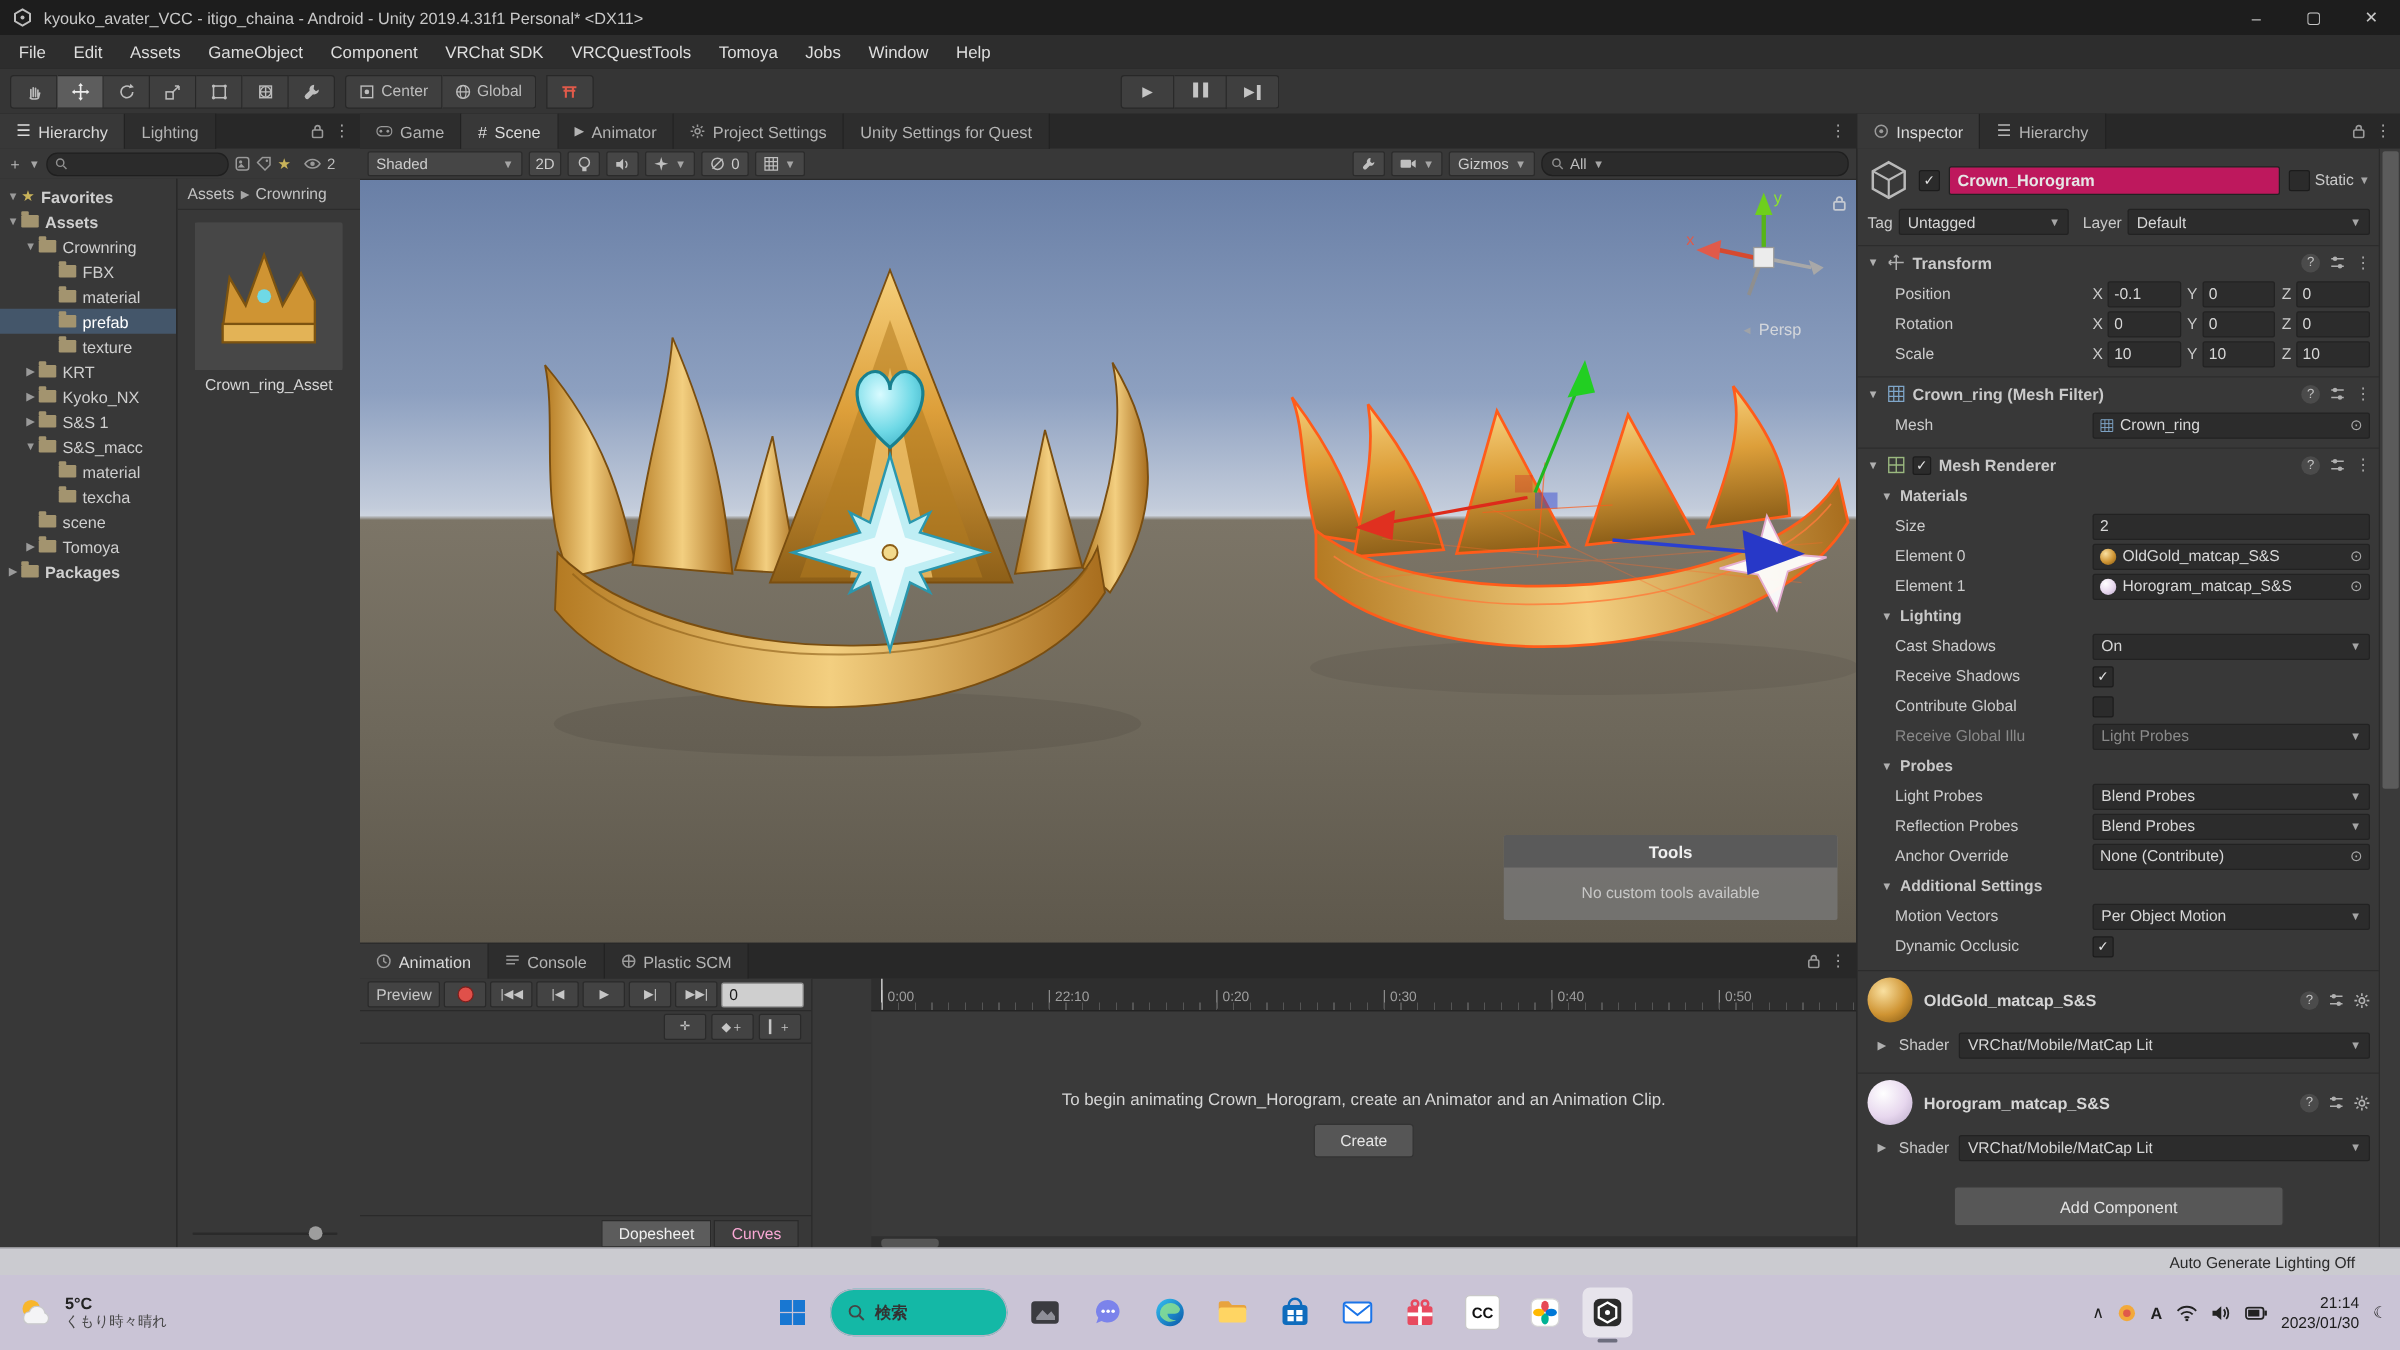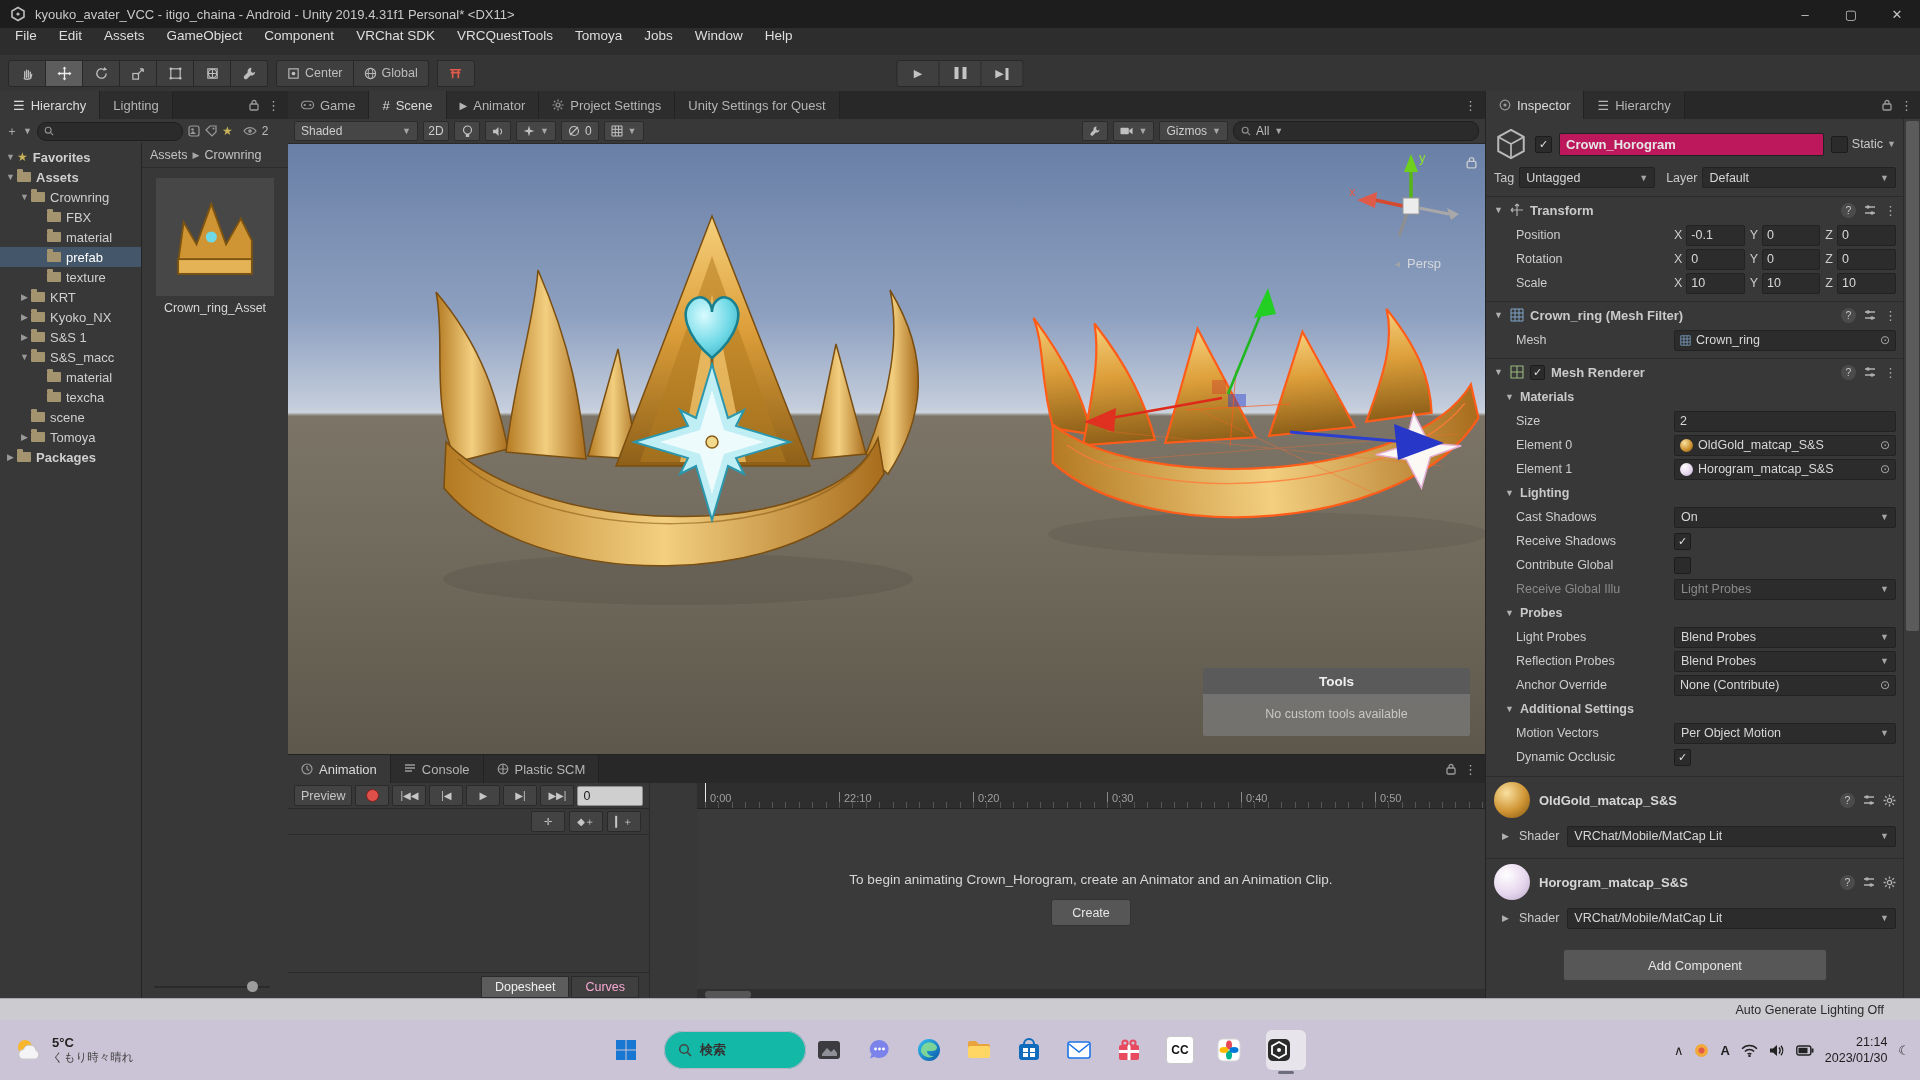--- a/index.html
+++ b/index.html
@@ -6,21 +6,21 @@
   body{width:1920px;height:1080px;position:relative;overflow:hidden;background:#383838;
        font-family:"Liberation Sans","DejaVu Sans",sans-serif;color:#d2d2d2;}
   .app{position:absolute;inset:0;}
   svg{display:block;}
   
   .titlebar{position:absolute;left:0;top:0;right:0;height:28px;background:#1d1d1d;display:flex;align-items:center;padding-left:10px;font-size:13px;color:#c9c9c9;}
   .app-ico{width:16px;height:16px;margin-right:9px;flex:none;}
   .win-btns{margin-left:auto;display:flex;height:100%;}
   .win-btn{width:46px;display:flex;align-items:center;justify-content:center;color:#c6c6c6;font-size:13px;}
   
-  .menubar{position:absolute;left:0;top:28px;right:0;height:27px;background:#2d2d2d;border-bottom:1px solid #232323;display:flex;align-items:flex-start;font-size:13.5px;color:#dedede;padding-left:4px;}
+  .menubar{position:absolute;left:0;top:28px;right:0;height:27px;background:#2d2d2d;border-bottom:1px solid #232323;display:flex;align-items:center;font-size:13.5px;color:#dedede;padding-left:4px;}
   .menu-item{padding:0 11px;display:flex;align-items:center;}
   
   .toolbar{position:absolute;left:0;top:55px;right:0;height:36px;background:#353535;border-bottom:1px solid #232323;display:flex;align-items:center;}
   .tool-seg{display:flex;margin-left:8px;}
   .tbtn{min-width:36px;height:25px;background:#3f3f3f;border:1px solid #282828;border-left:none;display:flex;align-items:center;justify-content:center;color:#bdbdbd;gap:5px;font-size:12.5px;}
   .tool-seg .tbtn:first-child{border-left:1px solid #282828;border-radius:3px 0 0 3px;}
   .tool-seg .tbtn:last-child{border-radius:0 3px 3px 0;}
   .tbtn.active{background:#5d5d5d;color:#f2f2f2;}
   .tbtn.labeled{padding:0 10px;}
   .playback{position:absolute;left:50%;top:5px;transform:translateX(-50%);display:flex;}
@@ -137,21 +137,21 @@
   .mat-name{font-weight:bold;font-size:13px;color:#d6d6d6;flex:1;}
   .mat-row{display:flex;align-items:center;height:26px;padding:0 8px 2px 14px;gap:8px;font-size:12.5px;color:#c9c9c9;}
   .add-comp{width:262px;height:30px;margin:16px auto 0;background:#575757;border:1px solid #3a3a3a;border-radius:3px;color:#e4e4e4;font-size:13px;display:flex;align-items:center;justify-content:center;}
   
   .statusbar{position:absolute;left:0;right:0;top:998px;height:22px;background:#cbcbd0;border-top:1px solid #a8a8ae;display:flex;align-items:center;justify-content:flex-end;padding-right:36px;font-size:12.5px;color:#2a2a2a;}
   .taskbar{position:absolute;left:0;top:1020px;right:0;height:60px;background:#cac4d6;display:flex;align-items:center;}
   .weather{display:flex;align-items:center;gap:8px;padding-left:14px;color:#222;}
   .wt1{font-size:13px;font-weight:bold;}
   .wt2{font-size:11.5px;color:#444;}
   .tb-center{position:absolute;left:50%;transform:translateX(-50%);display:flex;align-items:center;gap:10px;height:100%;}
-  .tk-icon{width:40px;height:40px;border-radius:6px;display:flex;align-items:center;justify-content:flex-start;position:relative;}
+  .tk-icon{width:40px;height:40px;border-radius:6px;display:flex;align-items:center;justify-content:center;position:relative;}
   .tk-icon.running{background:rgba(255,255,255,.55);}
   .tk-icon.running::after{content:"";position:absolute;bottom:-4px;left:12px;width:16px;height:3px;border-radius:2px;background:#6d6d7e;}
   .search-pill{height:38px;width:114px;background:#14b8a6;border-radius:19px;display:flex;align-items:center;gap:8px;padding:0 14px;color:#333;font-size:13px;box-shadow:0 0 0 1px #b9b3c5 inset;font-weight:bold;}
   .tray{position:absolute;right:10px;display:flex;align-items:center;gap:11px;color:#1f1f1f;height:100%;}
   .tray .glyph{font-size:13px;}
   .clock{text-align:right;font-size:12.5px;line-height:1.3;color:#1d1d1d;}
   .cc-badge{width:26px;height:26px;background:#fff;border:1px solid #c9c9c9;border-radius:4px;display:flex;align-items:center;justify-content:center;font-weight:bold;font-size:12px;color:#111;}
 </style>
 </head>
 <body>

